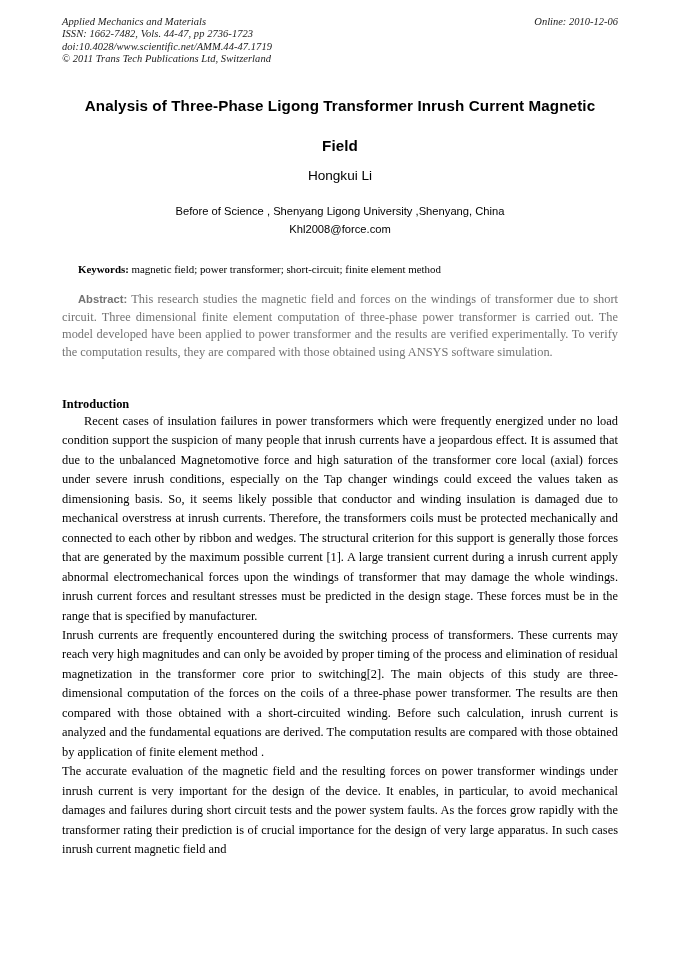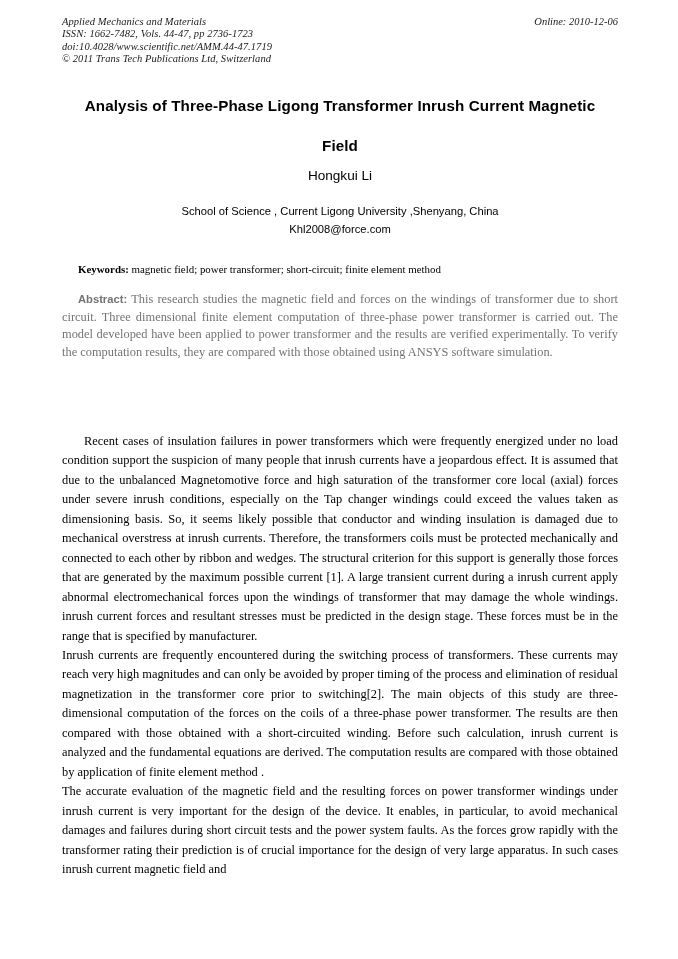--- a/index.html
+++ b/index.html
@@ -140,21 +140,21 @@
     font-weight: bold;
     font-size: 12.4px;
     line-height: 16px;
     color: #000;
   }
 
   
   .body-text {
     position: absolute;
     left: 62px;
-    top: 432px;
+    top: 412px;
     width: 556px;
     font-family: "Liberation Serif", "DejaVu Serif", serif;
     font-size: 12.4px;
     line-height: 19.45px;
     text-align: justify;
     color: #000;
   }
   .body-text p {
     margin: 0;
     text-align: justify;
@@ -176,32 +176,33 @@
       <div>© 2011 Trans Tech Publications Ltd, Switzerland</div>
     </div>
     <div class="pub-header-right">Online: 2010-12-06</div>
   </div>
 
   <div class="doc-title">Analysis of Three-Phase Ligong Transformer Inrush Current Magnetic Field</div>
 
   <div class="author">Hongkui Li</div>
 
   <div class="affiliation">
-    <div>School of Science , Current Ligong University ,Shenyang, China</div>
+    <div>Before of Science , Shenyang Ligong University ,Shenyang, China</div>
     <div>Khl2008@force.com</div>
   </div>
 
   <div class="keywords">
     <span class="lbl">Keywords:</span><span> magnetic field; power transformer; short-circuit;   finite element method</span>
   </div>
 
   <div class="abstract">
     <span class="lbl">Abstract:</span><span> This research studies the magnetic field and forces on the windings of transformer due to short circuit. Three dimensional finite element computation of three-phase power transformer is carried out. The model developed have been applied to power transformer and the results are verified experimentally. To verify the computation results, they are compared with those obtained using ANSYS software simulation.</span>
   </div>
 
+  <div class="section-heading">Introduction</div>
 
   <div class="body-text">
     <p class="indent">Recent cases of insulation failures in power transformers which were frequently energized under no load condition support the suspicion of many people that inrush currents have a jeopardous effect. It is assumed that due to the unbalanced Magnetomotive force   and high saturation of the transformer core local (axial) forces under severe inrush conditions, especially on the Tap changer windings   could   exceed the values taken as dimensioning basis. So, it seems likely possible that conductor and winding insulation is damaged due to mechanical overstress at inrush currents. Therefore, the transformers coils must be protected mechanically and connected to each other by ribbon and wedges. The structural criterion for this support is generally those forces that are generated by the maximum possible current [1]. A large transient current during a inrush current apply abnormal electromechanical forces upon the windings of transformer that may damage the whole windings. inrush current forces and resultant stresses must be predicted in the design stage. These forces must be in the range that is specified by manufacturer.</p>
     <p class="noindent">Inrush currents are frequently encountered during the switching process of transformers. These currents may reach very high magnitudes and can only be avoided by proper timing of the process and elimination of residual magnetization in the transformer core prior to switching[2]. The main objects of this study are three-dimensional computation of the forces on the coils of a three-phase power transformer. The results are then compared with those obtained with a short-circuited winding. Before such calculation, inrush current is analyzed and the fundamental equations are derived. The computation results are compared with those obtained by application of finite element method .</p>
     <p class="noindent">The accurate evaluation of the magnetic field and the resulting forces on power transformer windings under inrush current is very important for the design of the device. It enables, in particular, to avoid mechanical damages and failures during short circuit tests and the power system faults. As  the forces grow rapidly with the transformer rating their prediction is of crucial importance for the design of very large apparatus. In such cases inrush current magnetic field and</p>
   </div>
 
 </div>
 
 </body></html>

